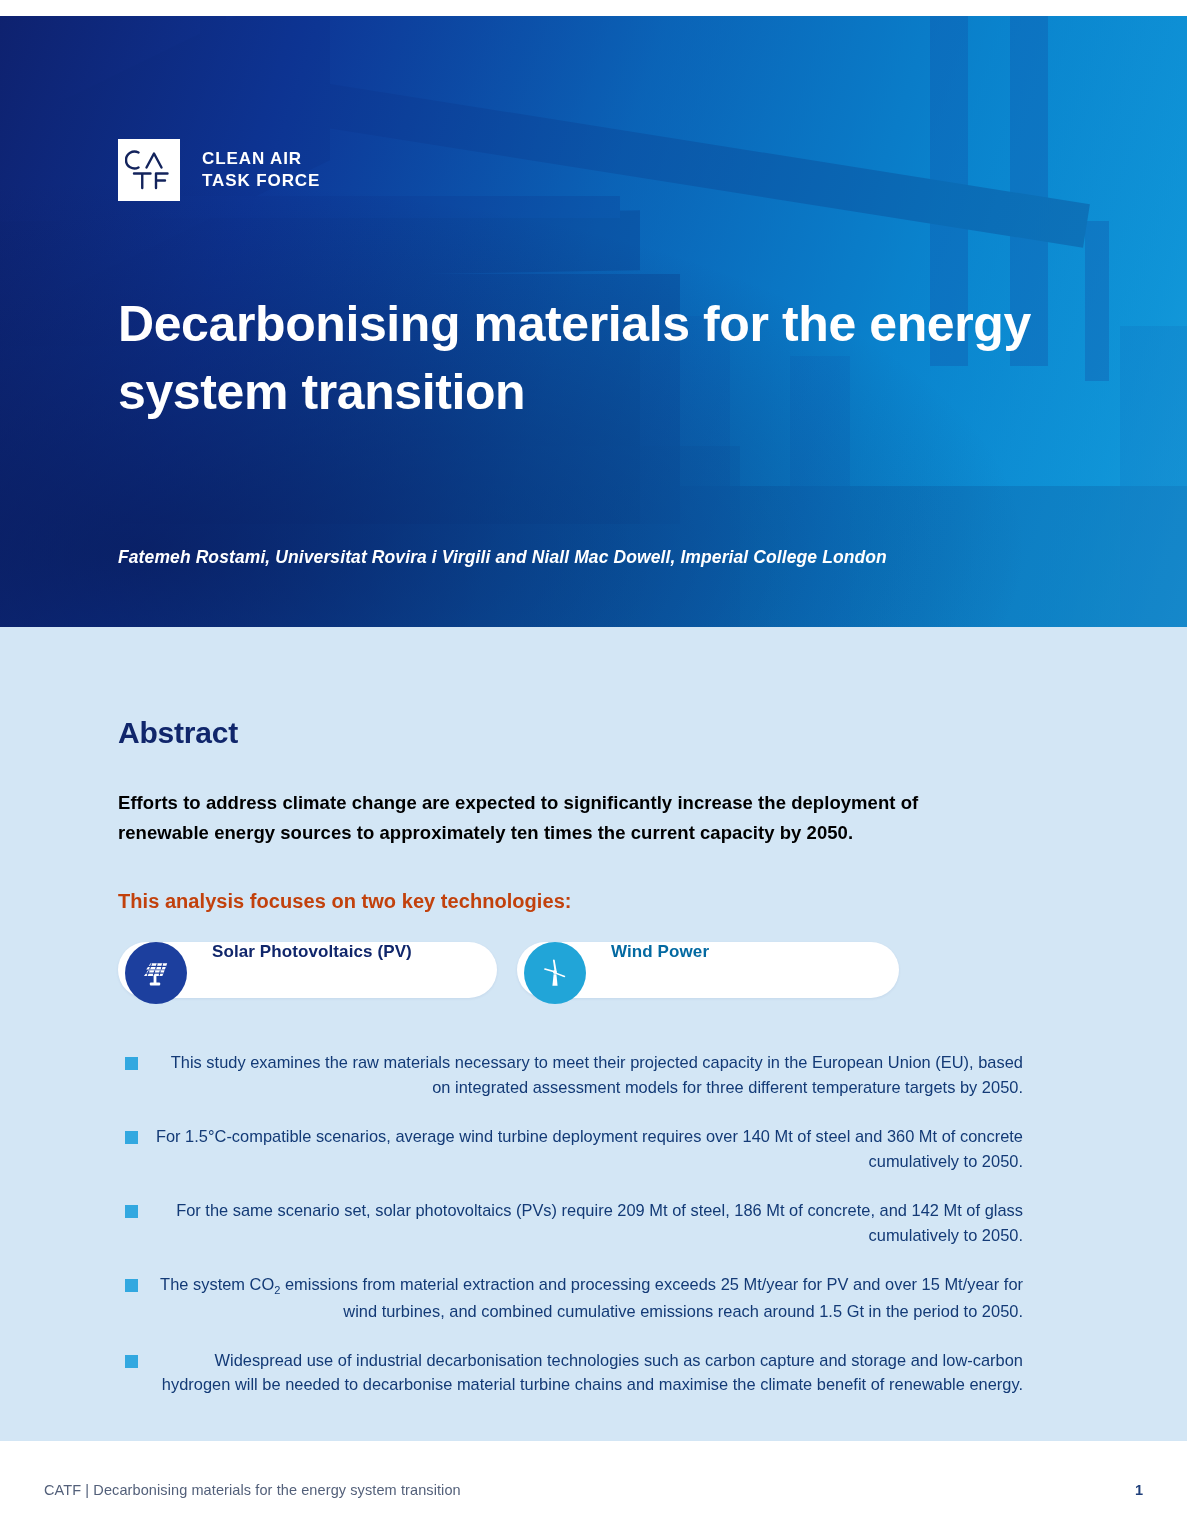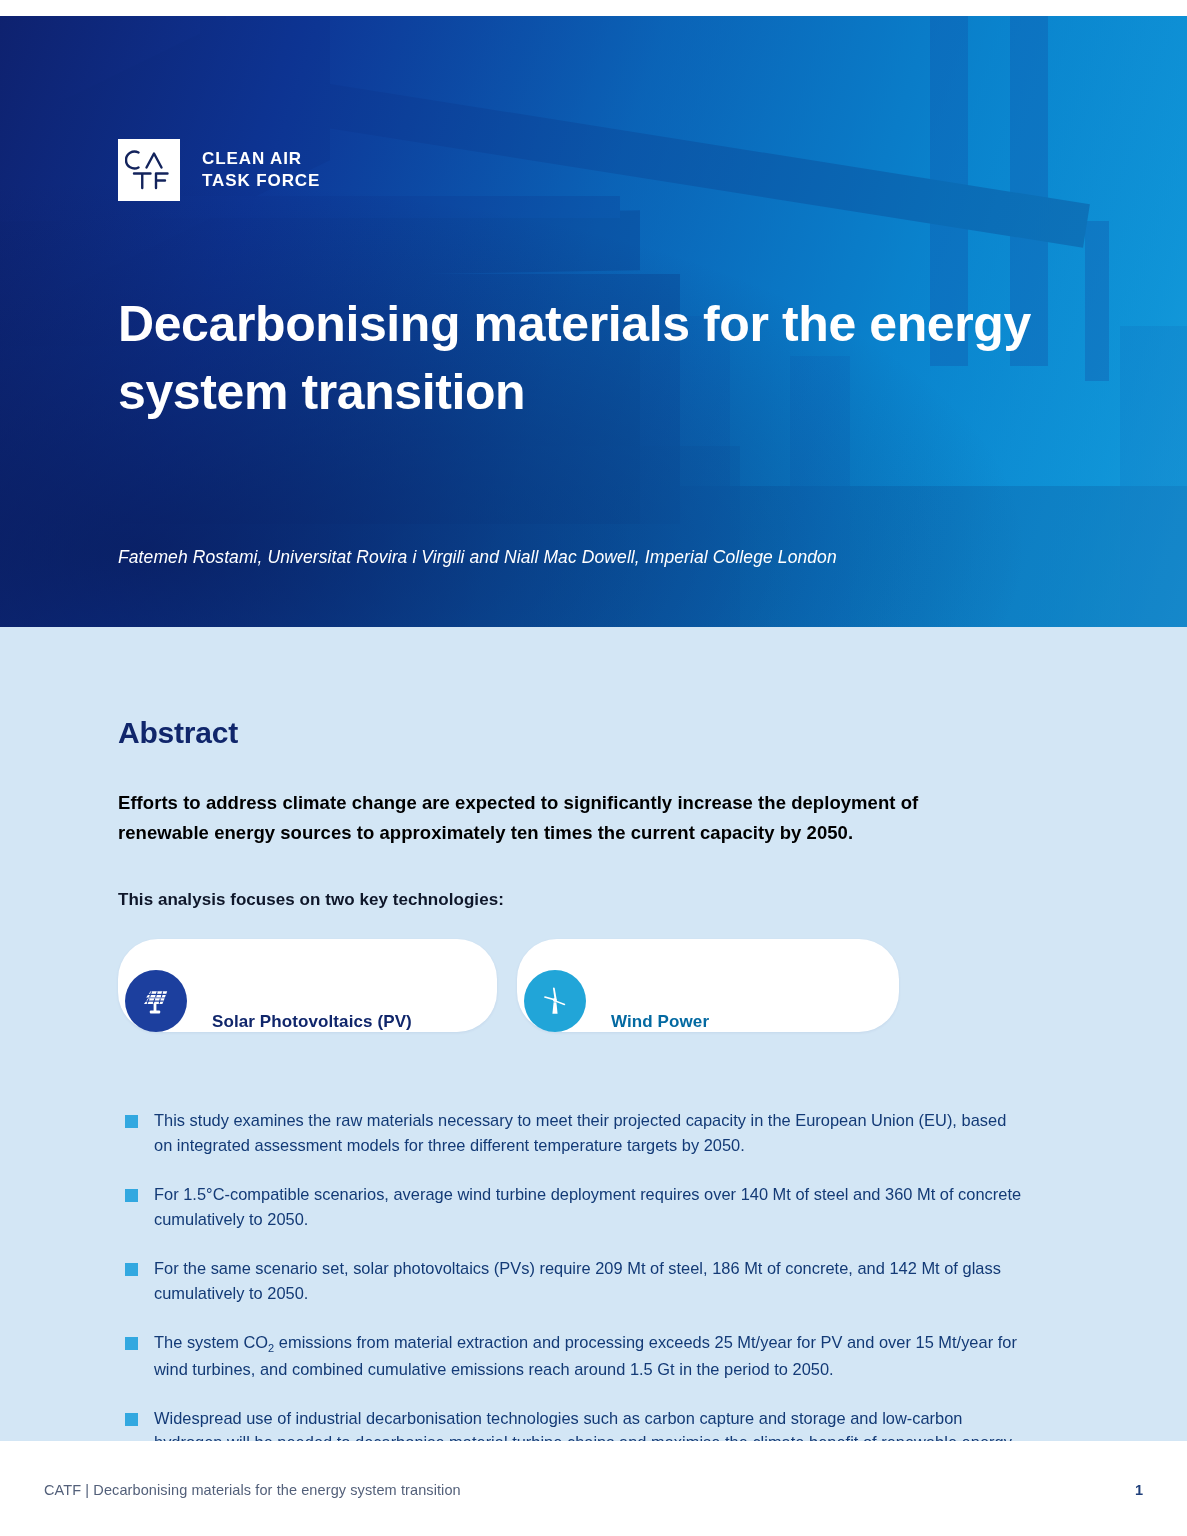--- a/index.html
+++ b/index.html
@@ -57,66 +57,66 @@
   .logo-words div { white-space:nowrap; }
 
   
   .hero-title {
     position:absolute; left:118px; top:274px; width:920px;
     color:#ffffff; font-size:50px; font-weight:bold;
     line-height:1.36; letter-spacing:-.4px;
   }
   .hero-author {
     position:absolute; left:118px; top:531px; width:1000px;
-    color:#ffffff; font-size:17.5px; font-style:italic; font-weight:normal;
+    color:#ffffff; font-size:17.5px; font-style:italic; font-weight:bold;
     letter-spacing:.1px; white-space:nowrap;
   }
 
   
   .body-band {
     position:absolute; left:0; top:627px; width:1187px; height:814px;
     background:#d3e6f5;
   }
   .content { position:absolute; left:118px; top:716px; width:905px; }
 
   .abstract-h {
     color:#10266b; font-size:30px; font-weight:bold; letter-spacing:-.2px;
     margin-bottom:38px;
   }
   .abstract-p {
     color:#000000; font-size:18.5px; font-weight:bold;
     line-height:1.62; letter-spacing:.05px; max-width:880px;
   }
   .abstract-sub {
-    color:#0f172a; font-size:17px; font-weight:bold;
+    color:#c2410c; font-size:20px; font-weight:bold;
     margin-top:42px; letter-spacing:.05px;
   }
 
   
   .pills { display:flex; gap:20px; margin-top:29px; }
   .pill {
-    height:93px; border-radius:40px; background:#ffffff;
-    display:flex; align-items:flex-end; flex:0 0 auto;
+    height:56px; border-radius:40px; background:#ffffff;
+    display:flex; align-items:flex-start; flex:0 0 auto;
     box-shadow:0 1px 3px rgba(16,38,107,.07);
   }
   .pill-1 { width:379px; }
   .pill-2 { width:382px; }
   .pill-ico {
     width:62px; height:62px; border-radius:50%;
     margin-left:7px; flex:0 0 auto;
     display:flex; align-items:center; justify-content:center;
   }
   .ico-solar { background:#1c3f9e; }
   .ico-wind  { background:#21a5d8; }
   .pill-label { margin-left:25px; font-size:17px; font-weight:bold; letter-spacing:.1px; }
   .lab-solar { color:#10266b; }
   .lab-wind  { color:#0369a1; }
 
   
-  .bullets { margin-top:76px; padding-left:7px; }
+  .bullets { margin-top:52px; padding-left:7px;text-align:right; }
   .bullet { display:flex; margin-bottom:24px; }
   .bullet:last-child { margin-bottom:0; }
   .bullet-sq {
     width:13px; height:13px; background:#32a8e0;
     flex:0 0 auto; margin-top:7px; margin-right:16px;
   }
   .bullet-tx {
     color:#133a76; font-size:16.4px; line-height:1.52; letter-spacing:.02px;
     max-width:878px;
   }

